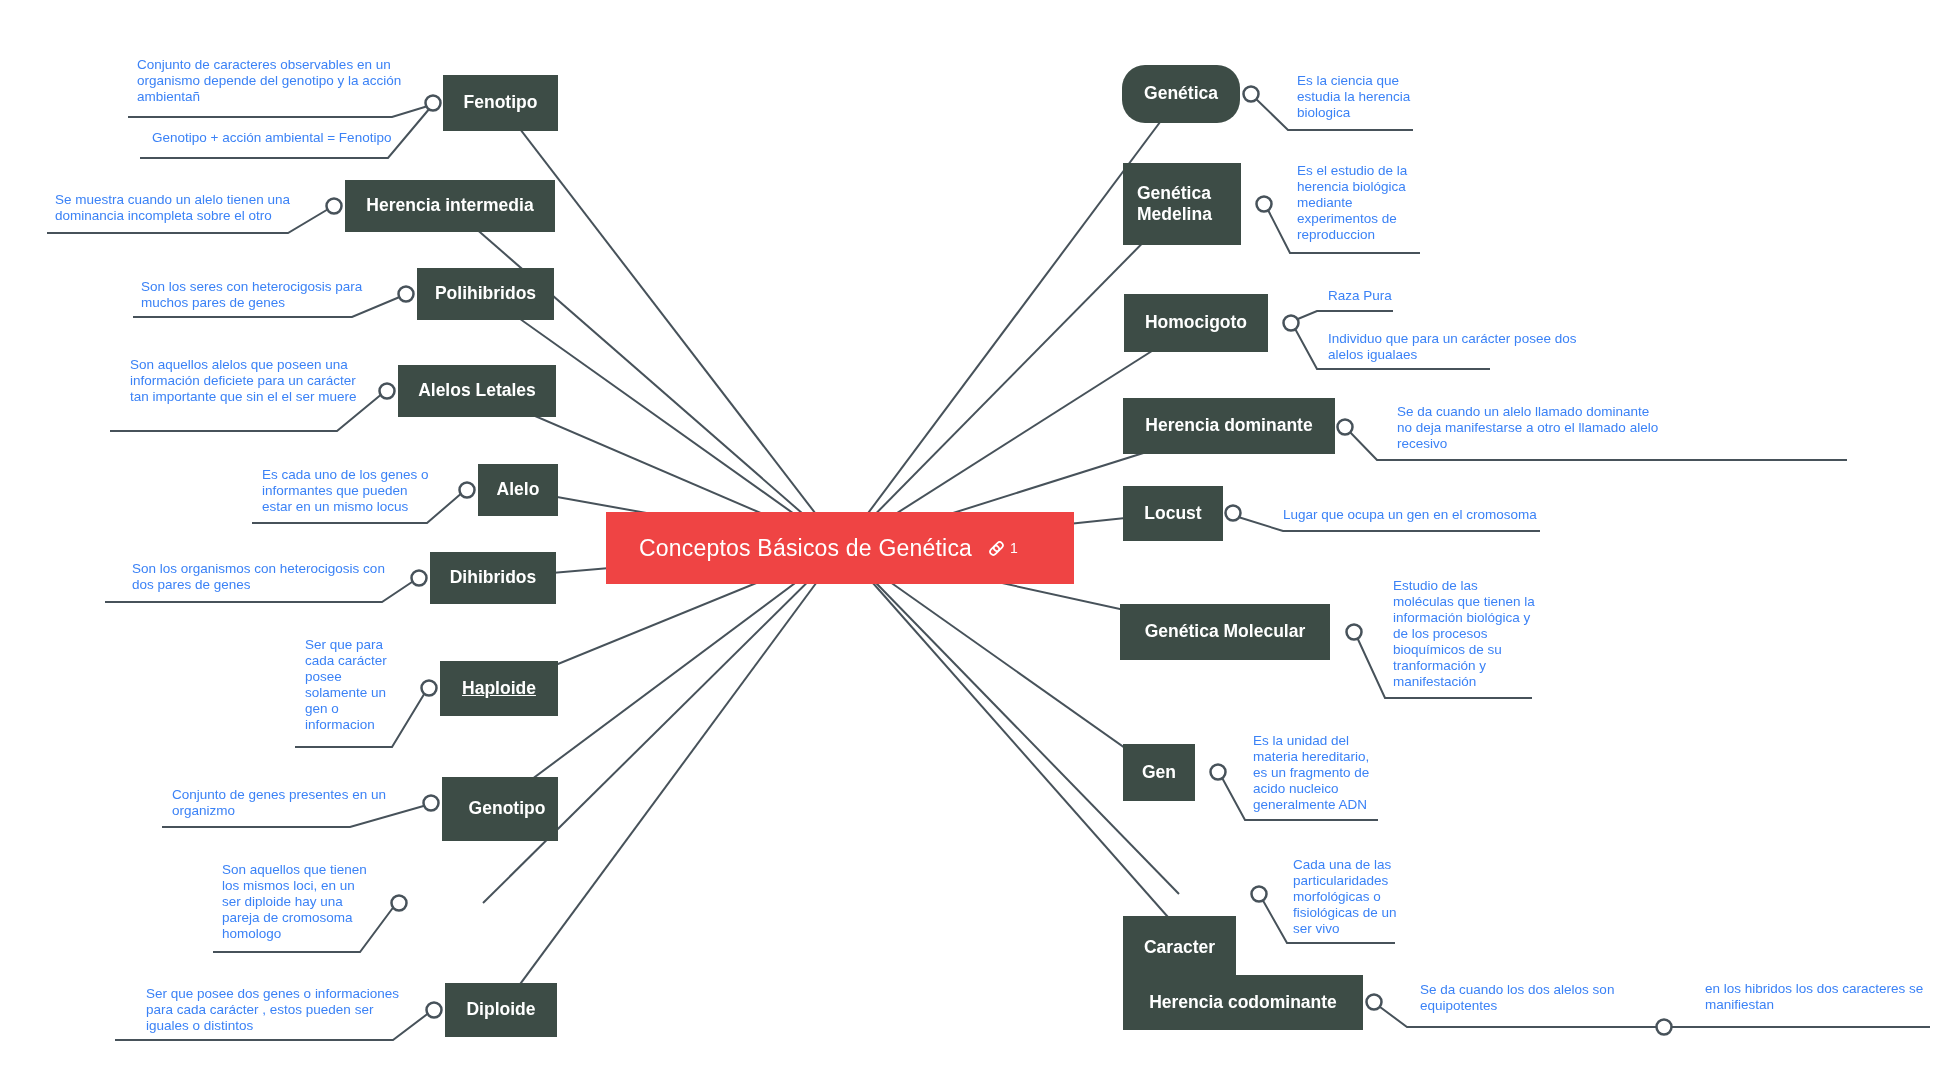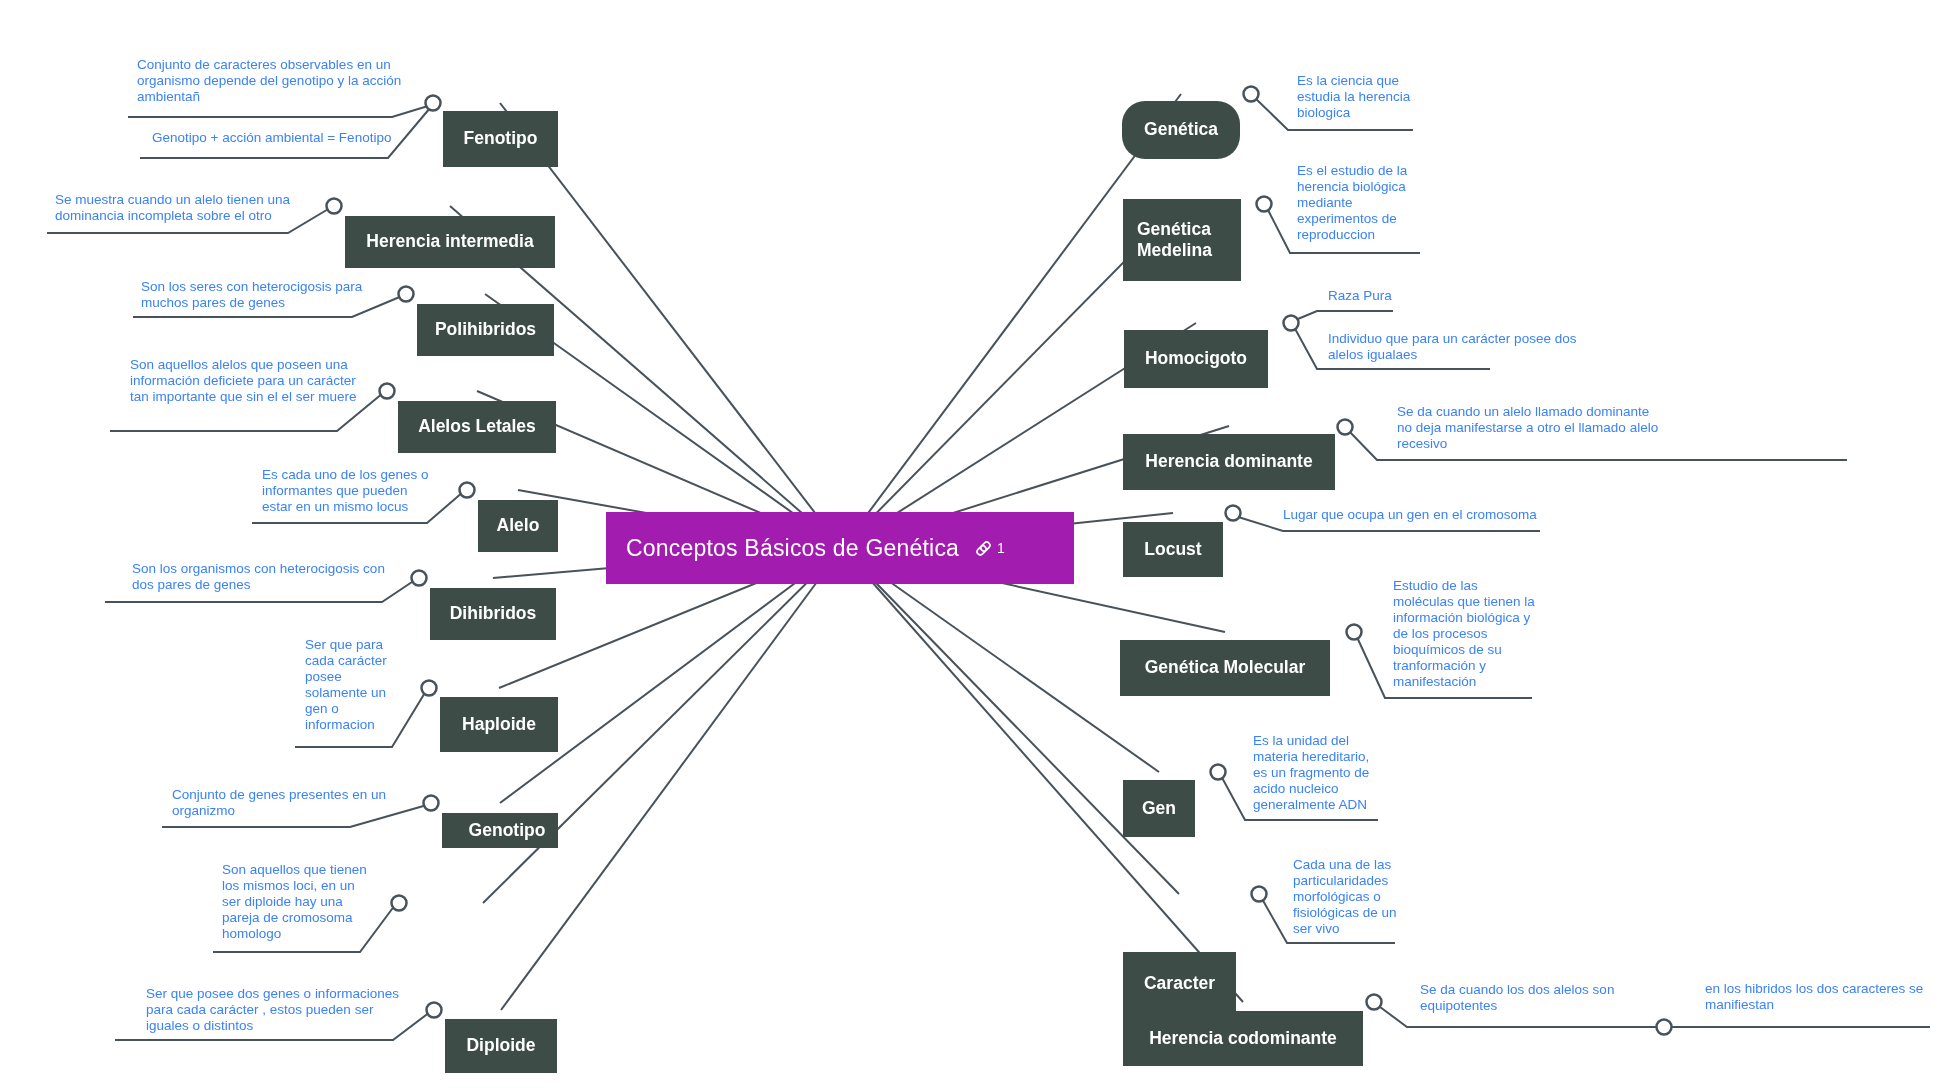--- a/index.html
+++ b/index.html
@@ -4,26 +4,26 @@
 <style>
   html,body{margin:0;padding:0;background:#fff;}
   #stage{
     position:relative;width:1935px;height:1091px;background:#ffffff;overflow:hidden;
     font-family:"Liberation Sans","DejaVu Sans",sans-serif;
   }
   #wires{position:absolute;left:0;top:0;width:1935px;height:1091px;}
   .topic{
     position:absolute;display:flex;align-items:center;justify-content:center;
     background:#3d4c46;color:#ffffff;font-weight:700;font-size:17.5px;line-height:1.22;
-    text-align:left;box-sizing:border-box;padding:0 14px;z-index:3;margin-top:36px;
+    text-align:left;box-sizing:border-box;padding:0 14px;z-index:3;
   }
   .center-topic{
     position:absolute;display:flex;align-items:center;gap:16px;
-    background:#a21caf;color:#ffffff;font-weight:400;font-size:23px;
-    box-sizing:border-box;padding:0 20px;z-index:4;letter-spacing:.2px;
+    background:#ef4444;color:#ffffff;font-weight:400;font-size:23px;
+    box-sizing:border-box;padding:0 33px;z-index:4;letter-spacing:.2px;
   }
   .note{
     position:absolute;color:#3b82f6;font-size:13.5px;line-height:16px;z-index:2;
   }
   .nowrap{white-space:nowrap;}
   .link-badge{display:flex;align-items:center;gap:5px;}
   .link-count{font-size:14px;line-height:1;}
 </style>
 </head>
 <body>
@@ -126,24 +126,24 @@
     </div>
   <div class="topic" style="left:398px;top:365px;width:158px;height:52px;">
       <span>Alelos Letales</span>
     </div>
   <div class="topic" style="left:478px;top:464px;width:80px;height:52px;">
       <span>Alelo</span>
     </div>
   <div class="topic" style="left:430px;top:552px;width:126px;height:52px;">
       <span>Dihibridos</span>
     </div>
-  <div class="topic" style="left:440px;top:661px;width:118px;height:55px;">
+  <div class="topic" style="left:440px;top:661px;width:118px;height:55px;text-decoration:underline;">
       <span>Haploide</span>
     </div>
-  <div class="topic" style="left:442px;top:777px;width:116px;height:35px;padding-left:28px;">
+  <div class="topic" style="left:442px;top:777px;width:116px;height:64px;padding-left:28px;">
       <span>Genotipo</span>
     </div>
   <div class="topic" style="left:445px;top:983px;width:112px;height:54px;">
       <span>Diploide</span>
     </div>
 
   <div class="topic" style="left:1122px;top:65px;width:118px;height:58px;border-radius:23px;">
       <span>Genética</span>
     </div>
   <div class="topic" style="left:1123px;top:163px;width:118px;height:82px;">

